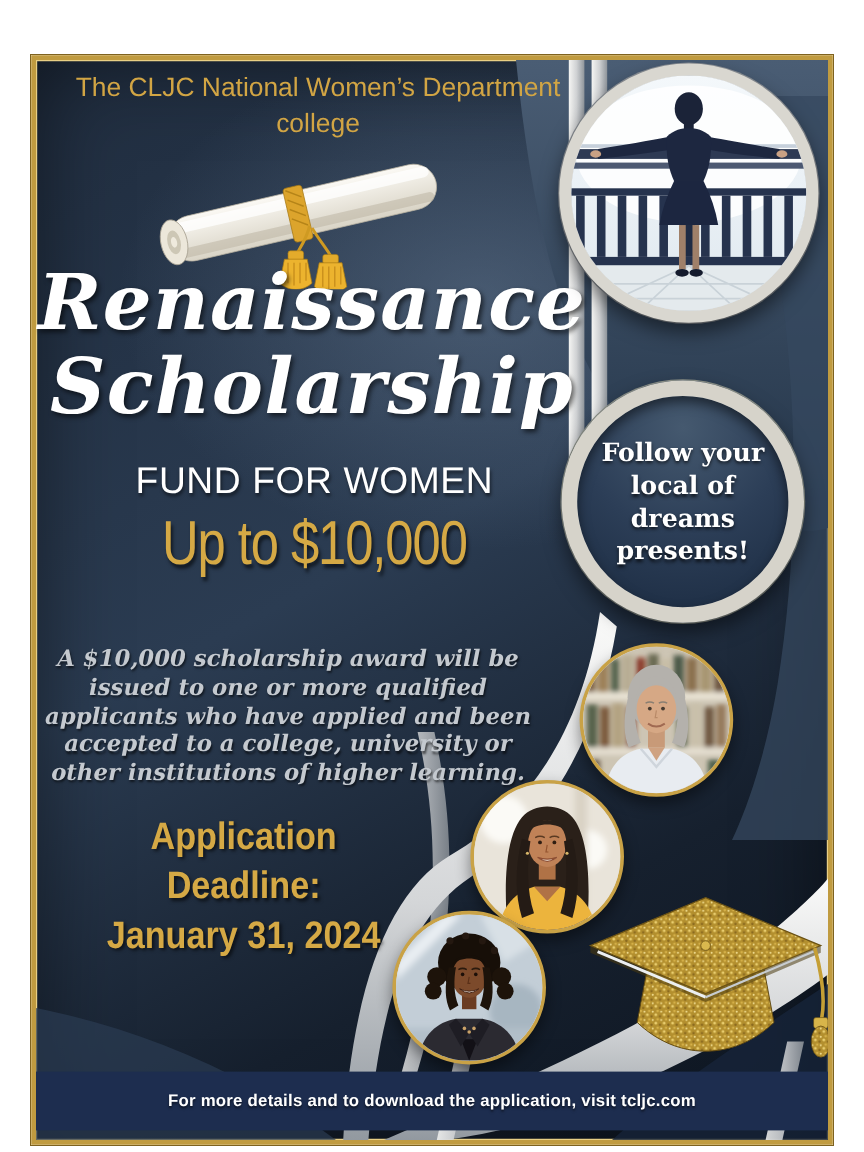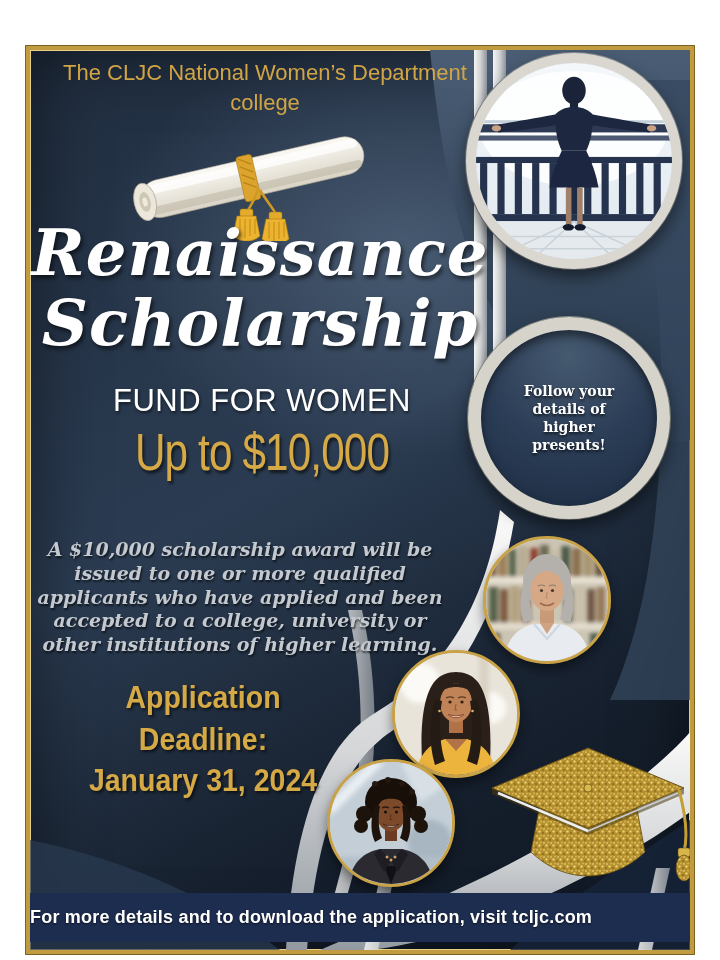--- a/index.html
+++ b/index.html
@@ -37,34 +37,34 @@
     position:absolute;left:436px;top:3px;width:216px;height:216px;border-radius:50%;
     box-sizing:border-box;border:10px solid #d9d7d0;overflow:hidden;background:#e8eef4;z-index:2;
     box-shadow:0 8px 16px rgba(0,0,0,.5), 0 0 0 1px #8d9298, inset 0 0 7px rgba(0,0,0,.55);
   }
   .dream{
     position:absolute;left:438px;top:267px;width:202px;height:202px;border-radius:50%;z-index:2;
     box-sizing:border-box;border:13px solid #d6d3ca;
     background:radial-gradient(circle at 50% 15%,#45596f 0%,#2c3e57 50%,#1b2b41 100%);
     box-shadow:0 8px 16px rgba(0,0,0,.5), 0 0 0 1px #90958c, inset 0 5px 10px rgba(0,0,0,.5);
     display:flex;flex-direction:column;align-items:center;justify-content:center;text-align:center;
-    color:#fff;font-family:"DejaVu Serif",serif;font-weight:bold;font-size:14px;line-height:1.3;
+    color:#fff;font-family:"DejaVu Serif",serif;font-weight:bold;font-size:21px;line-height:1.3;
     text-shadow:0 2px 3px rgba(0,0,0,.7);
   }
   .portrait{
     position:absolute;width:128px;height:128px;border-radius:50%;box-sizing:border-box;z-index:2;
     border:3px solid #c9a246;overflow:hidden;background:#ddd;
     box-shadow:0 6px 12px rgba(0,0,0,.45);
   }
   .p1{left:453px;top:486px;} .p2{left:362px;top:600px;} .p3{left:297px;top:709px;}
   .cap-img{position:absolute;left:452px;top:682px;width:212px;height:150px;z-index:2;}
   .footer-band{
     position:absolute;left:0;bottom:8px;width:100%;height:49px;background:#1d2d4f;z-index:3;
-    display:flex;flex-direction:row;align-items:center;justify-content:flex-start;
-    color:#ffffff;font-weight:bold;font-size:18px;line-height:1.4;letter-spacing:.2px;
+    display:flex;flex-direction:row;align-items:center;justify-content:center;
+    color:#ffffff;font-weight:bold;font-size:14px;line-height:1.4;letter-spacing:.2px;
     text-shadow:0 1px 2px rgba(0,0,0,.6);
   }
   .footer-band .or{text-decoration:underline;}
   svg{display:block;}
 </style>
 </head>
 <body>
 
 <div class="flyer">
 
@@ -194,22 +194,22 @@
         <rect x="88" y="122" width="5.5" height="36" fill="#a08069"></rect>
         <rect x="99" y="122" width="5.5" height="36" fill="#a08069"></rect>
         <ellipse cx="90.5" cy="161" rx="5.5" ry="3.2" fill="#141a2c"></ellipse>
         <ellipse cx="102" cy="161" rx="5.5" ry="3.2" fill="#141a2c"></ellipse>
       </g>
     </svg>
   </div>
 
   <div class="dream">
     <span>Follow your</span>
-    <span>details of</span>
-    <span>higher</span>
+    <span>local of</span>
+    <span>dreams</span>
     <span>presents!</span>
   </div>
 
   <div class="portrait p1">
     <svg viewBox="0 0 122 122" width="100%" height="100%">
       <defs>
           <filter id="p1b" x="-20%" y="-20%" width="140%" height="140%">
             <feGaussianBlur stdDeviation="2.2"></feGaussianBlur>
           </filter>
         </defs>

